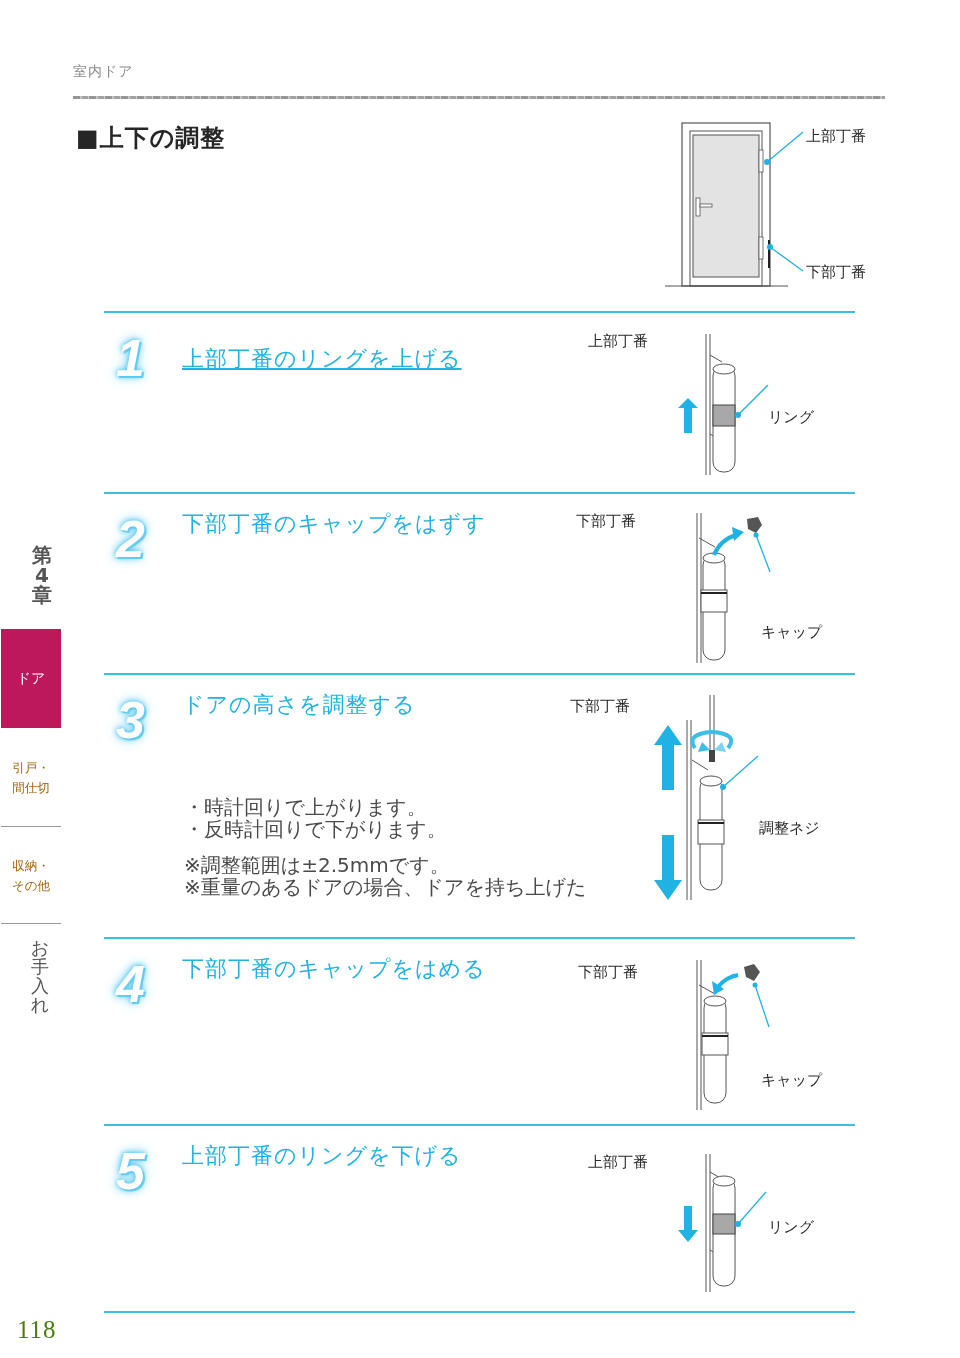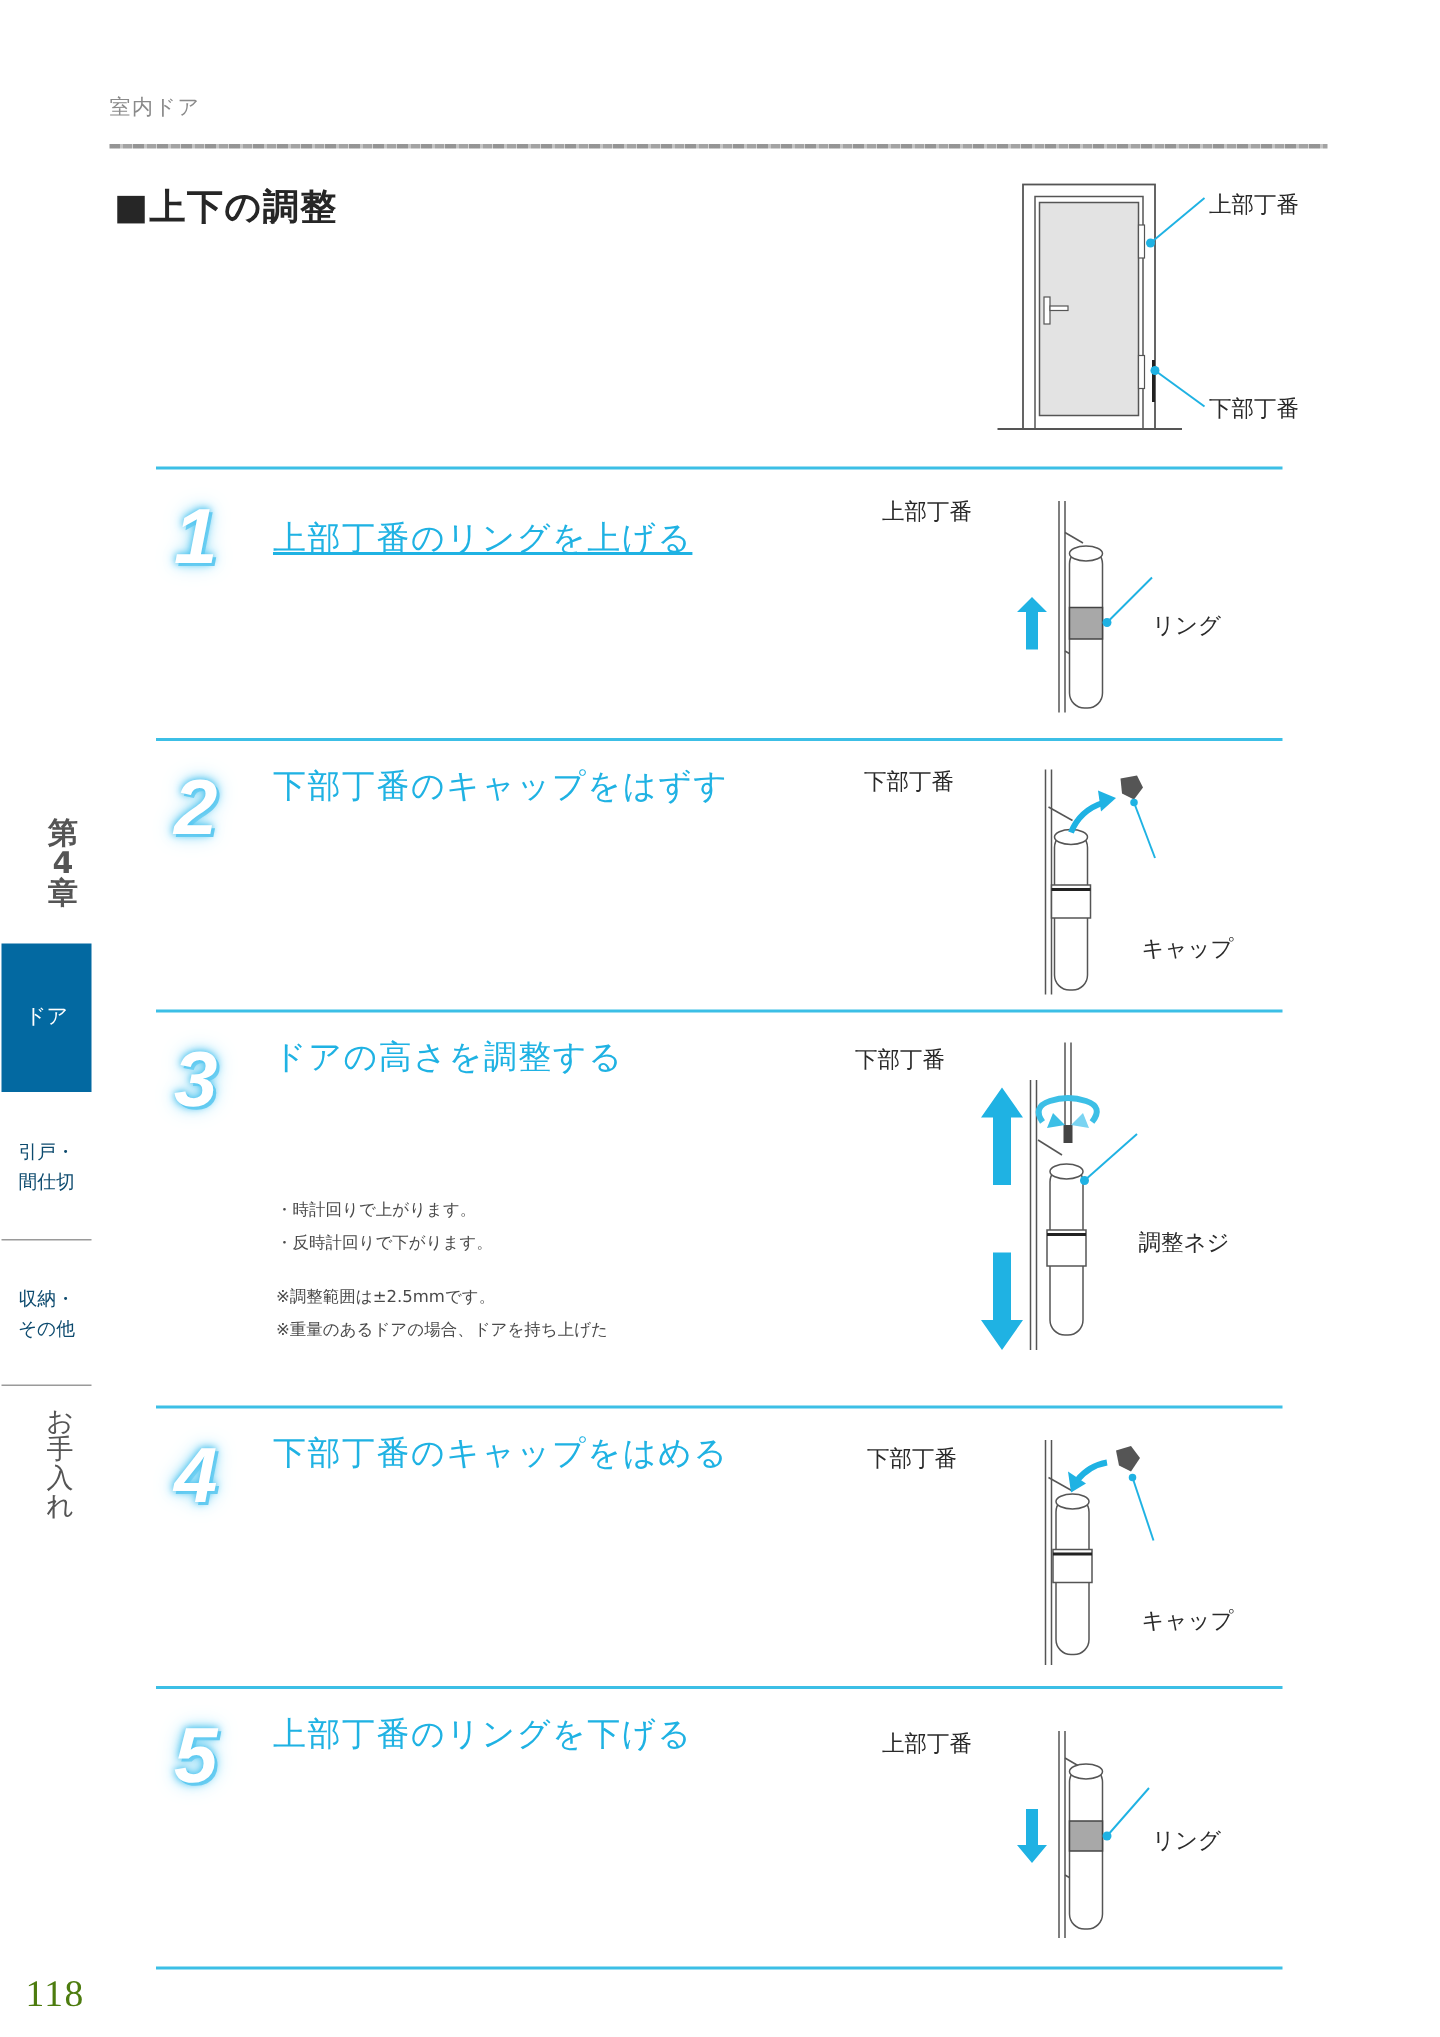--- a/index.html
+++ b/index.html
@@ -13,36 +13,36 @@
 
     .section-title { position: absolute; left: 76px; top: 122px; font-size: 24px; color: #262626; font-weight: bold; letter-spacing: 1px; }
 
     
     .overview { position: absolute; left: 660px; top: 110px; width: 230px; height: 190px; }
     .ov-label { position: absolute; font-size: 15px; color: #2a2a2a; }
 
     
     .chapter { position: absolute; left: 27px; top: 545px; width: 30px; text-align: center; font-size: 20px; font-weight: bold; color: #555; line-height: 20px; }
     .tab { position: absolute; left: 1px; width: 60px; text-align: center; }
-    .tab-active { top: 629px; height: 99px; background: #0369a1; color: #ffffff; font-size: 14px; line-height: 99px; text-align: center; }
-    .tab-plain { font-size: 12.5px; color: #0c4a6e; line-height: 20px; text-align: center; }
+    .tab-active { top: 629px; height: 99px; background: #be185d; color: #ffffff; font-size: 14px; line-height: 99px; text-align: center; }
+    .tab-plain { font-size: 12.5px; color: #a16207; line-height: 20px; text-align: center; }
     .tab-rule { position: absolute; left: 1px; width: 60px; height: 1px; background: #9a9a9a; }
     .tab-vertical { position: absolute; left: 27px; top: 938px; width: 26px; font-size: 18px; color: #555; line-height: 19px; text-align: center; }
 
     
     .step-rule { position: absolute; left: 104px; width: 751px; height: 2px; background: #3cbfe6; }
     .step-num { position: absolute; left: 116px; font-size: 52px; font-weight: bold; color: #ffffff; font-family: "Liberation Sans", sans-serif; font-style: italic;
       text-shadow: 0 0 4px #48c2ef, 0 0 8px #6fd0f3, 0 0 14px #a8e3f8, 2px 2px 0 #5ac7ef; line-height: 1; }
     .step-title { position: absolute; left: 182px; font-size: 22px; color: #1fb2e3; letter-spacing: 1px; }
     .fig-label { position: absolute; font-size: 15px; color: #2a2a2a; }
     .fig-callout { position: absolute; font-size: 15px; color: #2a2a2a; margin-top: 45px; }
     .fig { position: absolute; }
 
     .body-text { position: absolute; left: 184px; font-size: 17px; color: #3c3c3c; line-height: 24px; }
-    .note-text { position: absolute; left: 184px; font-size: 11px; color: #4a4a4a; line-height: 22px; }
+    .note-text { position: absolute; left: 184px; font-size: 20px; color: #4a4a4a; line-height: 22px; }
     .indent { padding-left: 16px; display: block; }
 
     .page-number { position: absolute; left: 17px; top: 1316px; font-size: 25px; color: #4d7c0f; font-family: Liberation Serif, serif; letter-spacing: 1px; }
   </style>
 </head>
 <body>
 
 <div class="running-head">室内ドア</div>
 <div class="head-rule"></div>
 <div class="section-title">■上下の調整</div>

